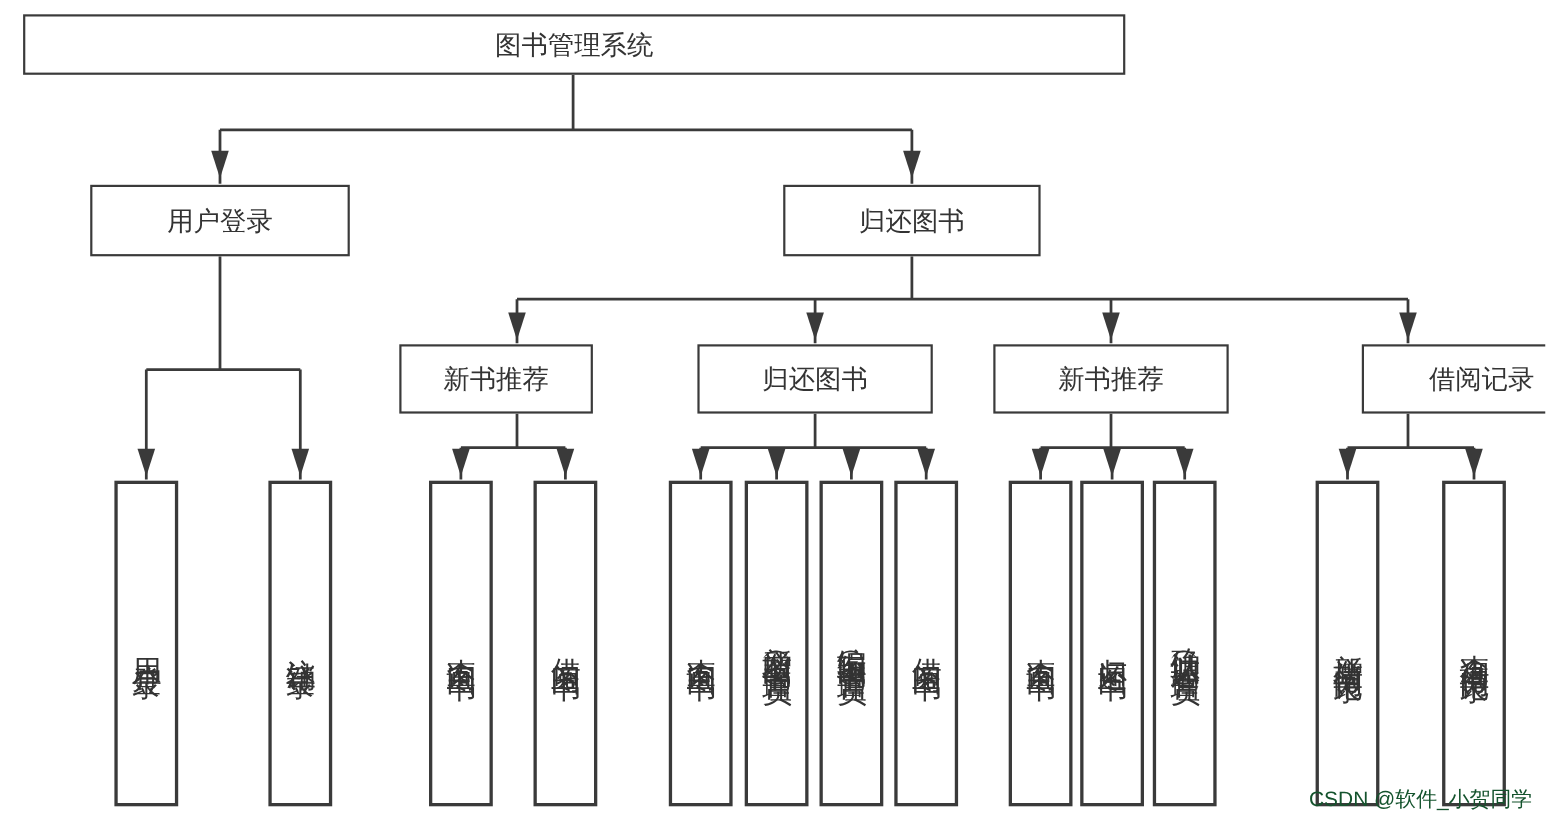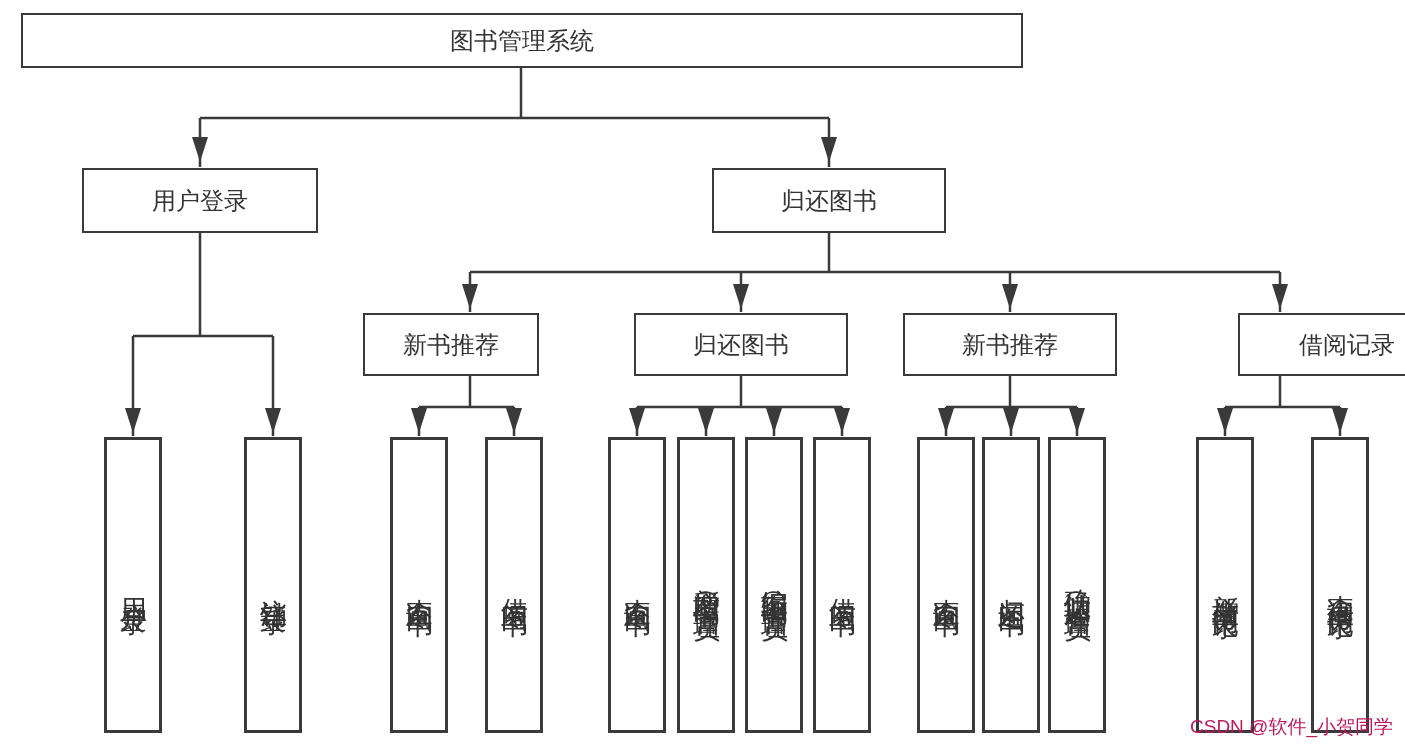--- a/index.html
+++ b/index.html
@@ -44,21 +44,21 @@
     text-orientation: mixed;
     letter-spacing: 4px;
     line-height: 1;
     white-space: nowrap;
   }
   .watermark {
     position: absolute;
     left: 1190px;
     top: 714px;
     font-size: 19px;
-    color: #be185d;
+    color: #14532d;
     z-index: 5;
     white-space: nowrap;
   }
 </style>
 </head>
 <body>
 
 <div class="canvas">
 
   <svg class="connectors" width="1405" height="747" viewBox="0 0 1405 747">

